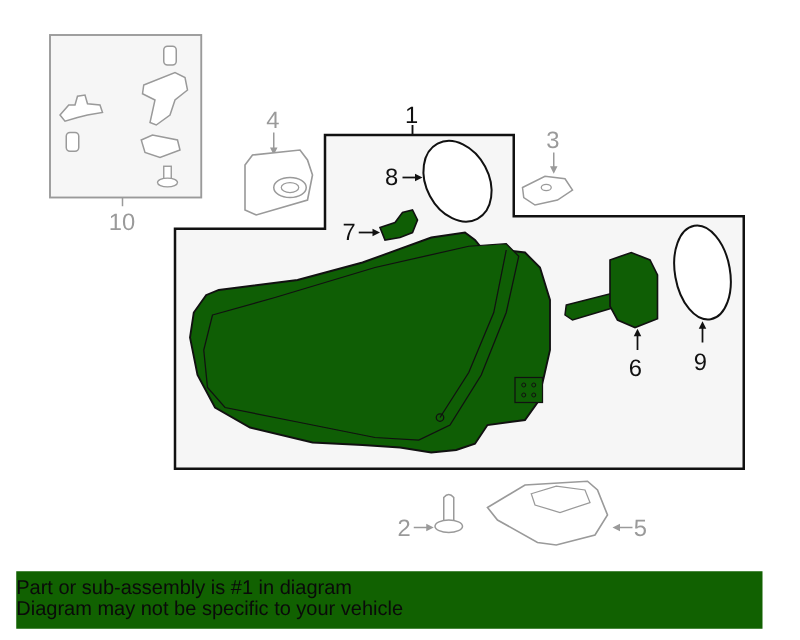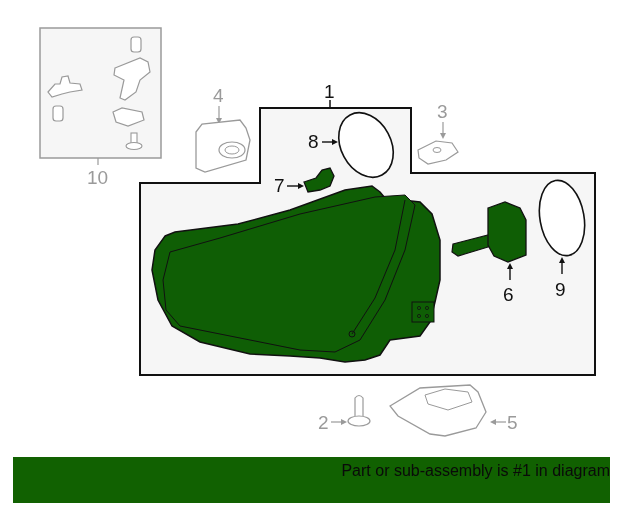--- a/index.html
+++ b/index.html
@@ -3,21 +3,21 @@
 <meta charset="utf-8">
 <style>
   html, body { margin: 0; padding: 0; background: #ffffff; }
   body { width: 640px; height: 512px; position: relative; overflow: hidden; font-family: "Liberation Sans", sans-serif; }
   #diagram { position: absolute; left: 0; top: 0; width: 640px; height: 512px; }
   .lbl { font-family: "Liberation Sans", sans-serif; font-size: 19px; }
   .lbl-dark { fill: #111111; }
   .lbl-gray { fill: #9a9a9a; }
   .banner {
     position: absolute; left: 13px; top: 457px; width: 597px; height: 46px;
-    background: #116101; color: #0a0a0a; text-align: right;
+    background: #116101; color: #0a0a0a; text-align: left;
     font-family: "Liberation Sans", sans-serif; font-size: 16px; line-height: 17px;
     padding-top: 5px; box-sizing: border-box;
   }
   .banner div { white-space: nowrap; }
 </style>
 </head>
 <body>
 
 <svg id="diagram" viewBox="0 0 640 512" xmlns="http://www.w3.org/2000/svg">
 
@@ -115,13 +115,14 @@
     <path d="M390 406 L420 388 L470 385 L478 392 L486 412 L476 428 L445 436 L430 434 L398 416 Z" fill="#fff" stroke="#9a9a9a" stroke-width="1.3"></path>
     <path d="M425 395 L445 389 L468 392 L472 402 L448 410 L428 404 Z" fill="#fff" stroke="#9a9a9a" stroke-width="1"></path>
     <line x1="495" y1="422" x2="506" y2="422" stroke="#9a9a9a" stroke-width="1.2"></line>
     <path d="M496 419 L490 422 L496 425 Z" fill="#9a9a9a"></path>
     <text class="lbl lbl-gray" x="507" y="429">5</text>
   </g>
 </svg>
 
 <div class="banner">
   <div>Part or sub-assembly is #1 in diagram</div>
+  <div>Diagram may not be specific to your vehicle</div>
 </div>
 
 </body></html>

